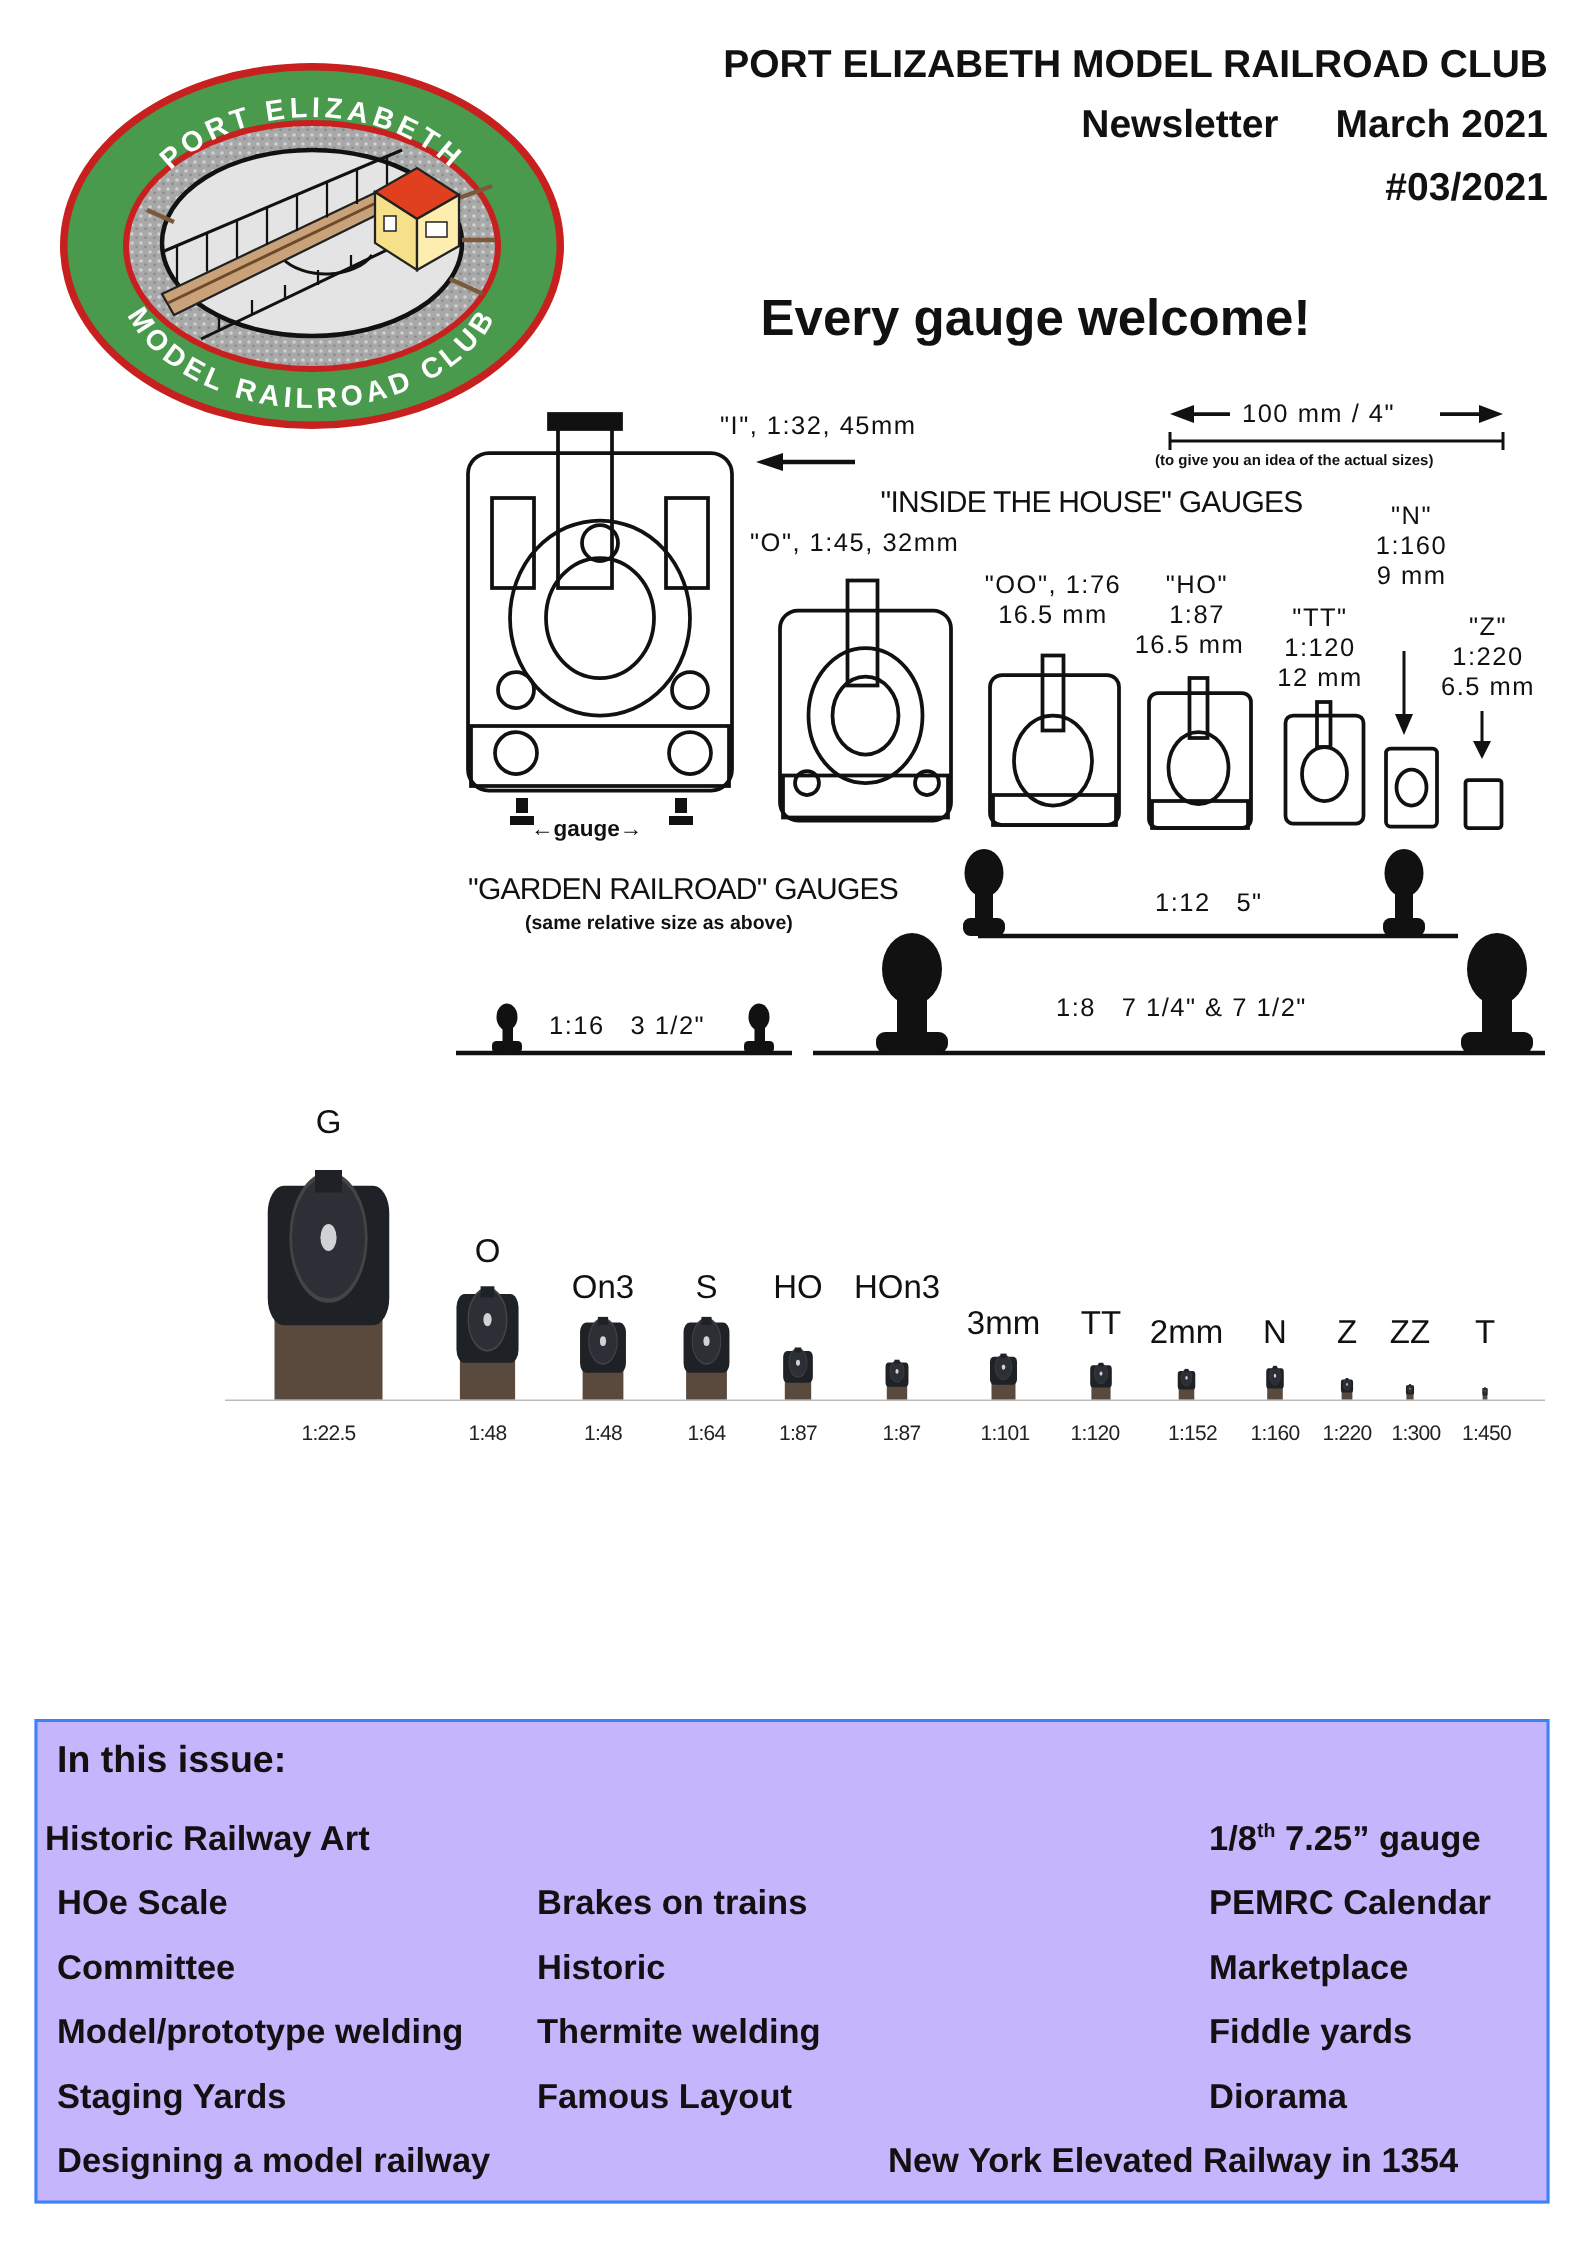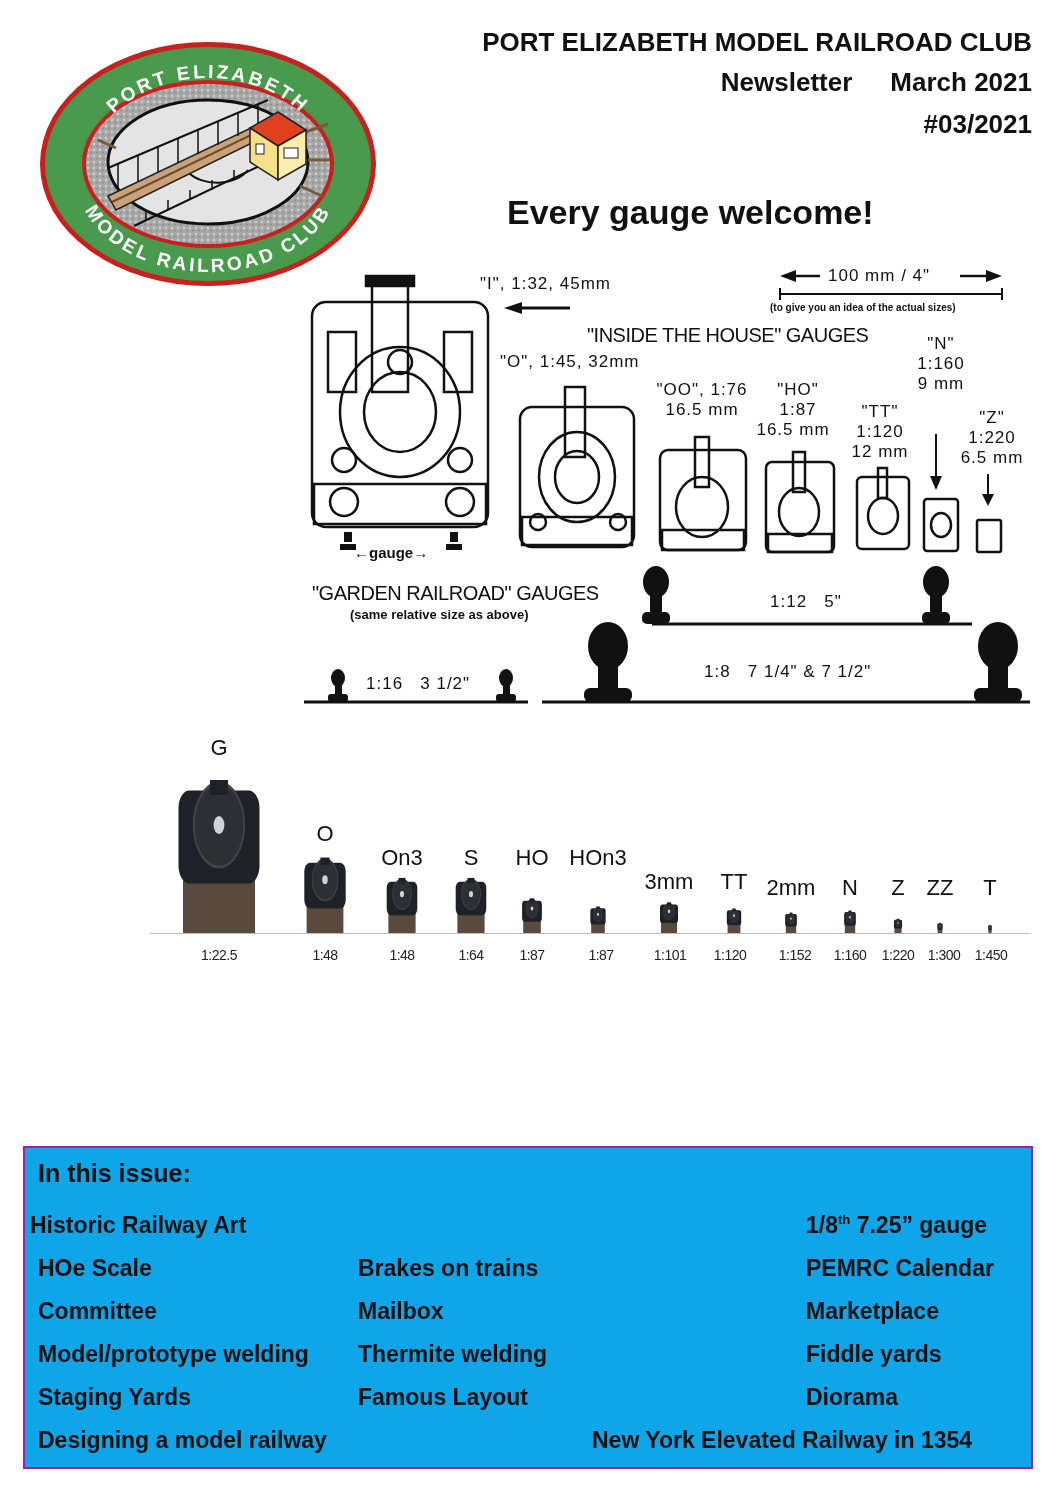--- a/index.html
+++ b/index.html
@@ -28,21 +28,21 @@
 
   
   .scale-row { position: absolute; left: 150px; top: 735px; width: 880px; height: 240px; }
   .sc-name { position: absolute; font-size: 22px; color: #111; transform: translateX(-50%); white-space: nowrap; }
   .sc-ratio { position: absolute; top: 212px; font-size: 14px; color: #222; transform: translateX(-50%); white-space: nowrap; letter-spacing: -0.5px; }
   .baseline { position: absolute; left: 0; top: 198px; width: 880px; height: 1px; background: #bbb; }
 
   
   .issue-box {
     position: absolute; left: 23px; top: 1146px; width: 1010px; height: 323px;
-    background: #0ea5e9; border: 2px solid #a21caf;
+    background: #c4b5fd; border: 2px solid #3b82f6;
   }
   .issue-title { position: absolute; left: 13px; top: 11px; font-size: 25px; font-weight: bold; }
   .issue-item { position: absolute; font-size: 23px; font-weight: bold; white-space: nowrap; }
   .issue-item sup { font-size: 13px; }
 </style>
 </head>
 <body>
 
 <div class="logo">
   <svg width="340" height="248" viewBox="0 0 340 248">
@@ -340,21 +340,21 @@
   <div class="issue-title">In this issue:</div>
 
   <div class="issue-item" style="left:5px;top:64px;">Historic Railway Art</div>
   <div class="issue-item" style="left:13px;top:107px;">HOe Scale</div>
   <div class="issue-item" style="left:13px;top:150px;">Committee</div>
   <div class="issue-item" style="left:13px;top:193px;">Model/prototype welding</div>
   <div class="issue-item" style="left:13px;top:236px;">Staging Yards</div>
   <div class="issue-item" style="left:13px;top:279px;">Designing a model railway</div>
 
   <div class="issue-item" style="left:333px;top:107px;">Brakes on trains</div>
-  <div class="issue-item" style="left:333px;top:150px;">Mailbox</div>
+  <div class="issue-item" style="left:333px;top:150px;">Historic</div>
   <div class="issue-item" style="left:333px;top:193px;">Thermite welding</div>
   <div class="issue-item" style="left:333px;top:236px;">Famous Layout</div>
 
   <div class="issue-item" style="left:781px;top:64px;"><span>1/8</span><sup>th</sup><span> 7.25” gauge</span></div>
   <div class="issue-item" style="left:781px;top:107px;">PEMRC Calendar</div>
   <div class="issue-item" style="left:781px;top:150px;">Marketplace</div>
   <div class="issue-item" style="left:781px;top:193px;">Fiddle yards</div>
   <div class="issue-item" style="left:781px;top:236px;">Diorama</div>
 
   <div class="issue-item" style="left:567px;top:279px;">New York Elevated Railway in 1354</div>

